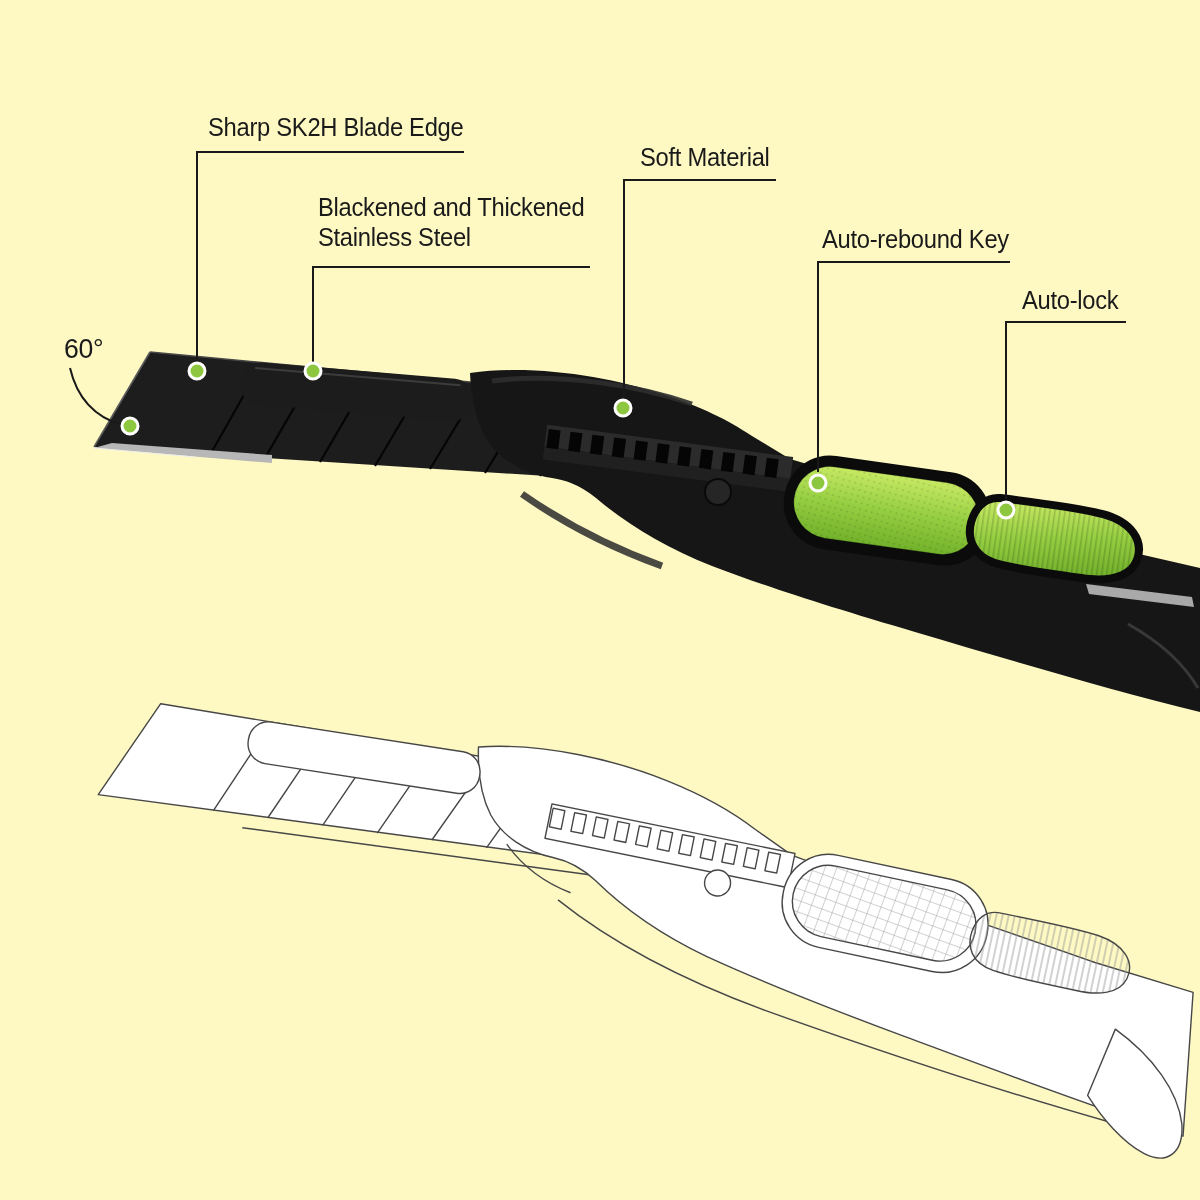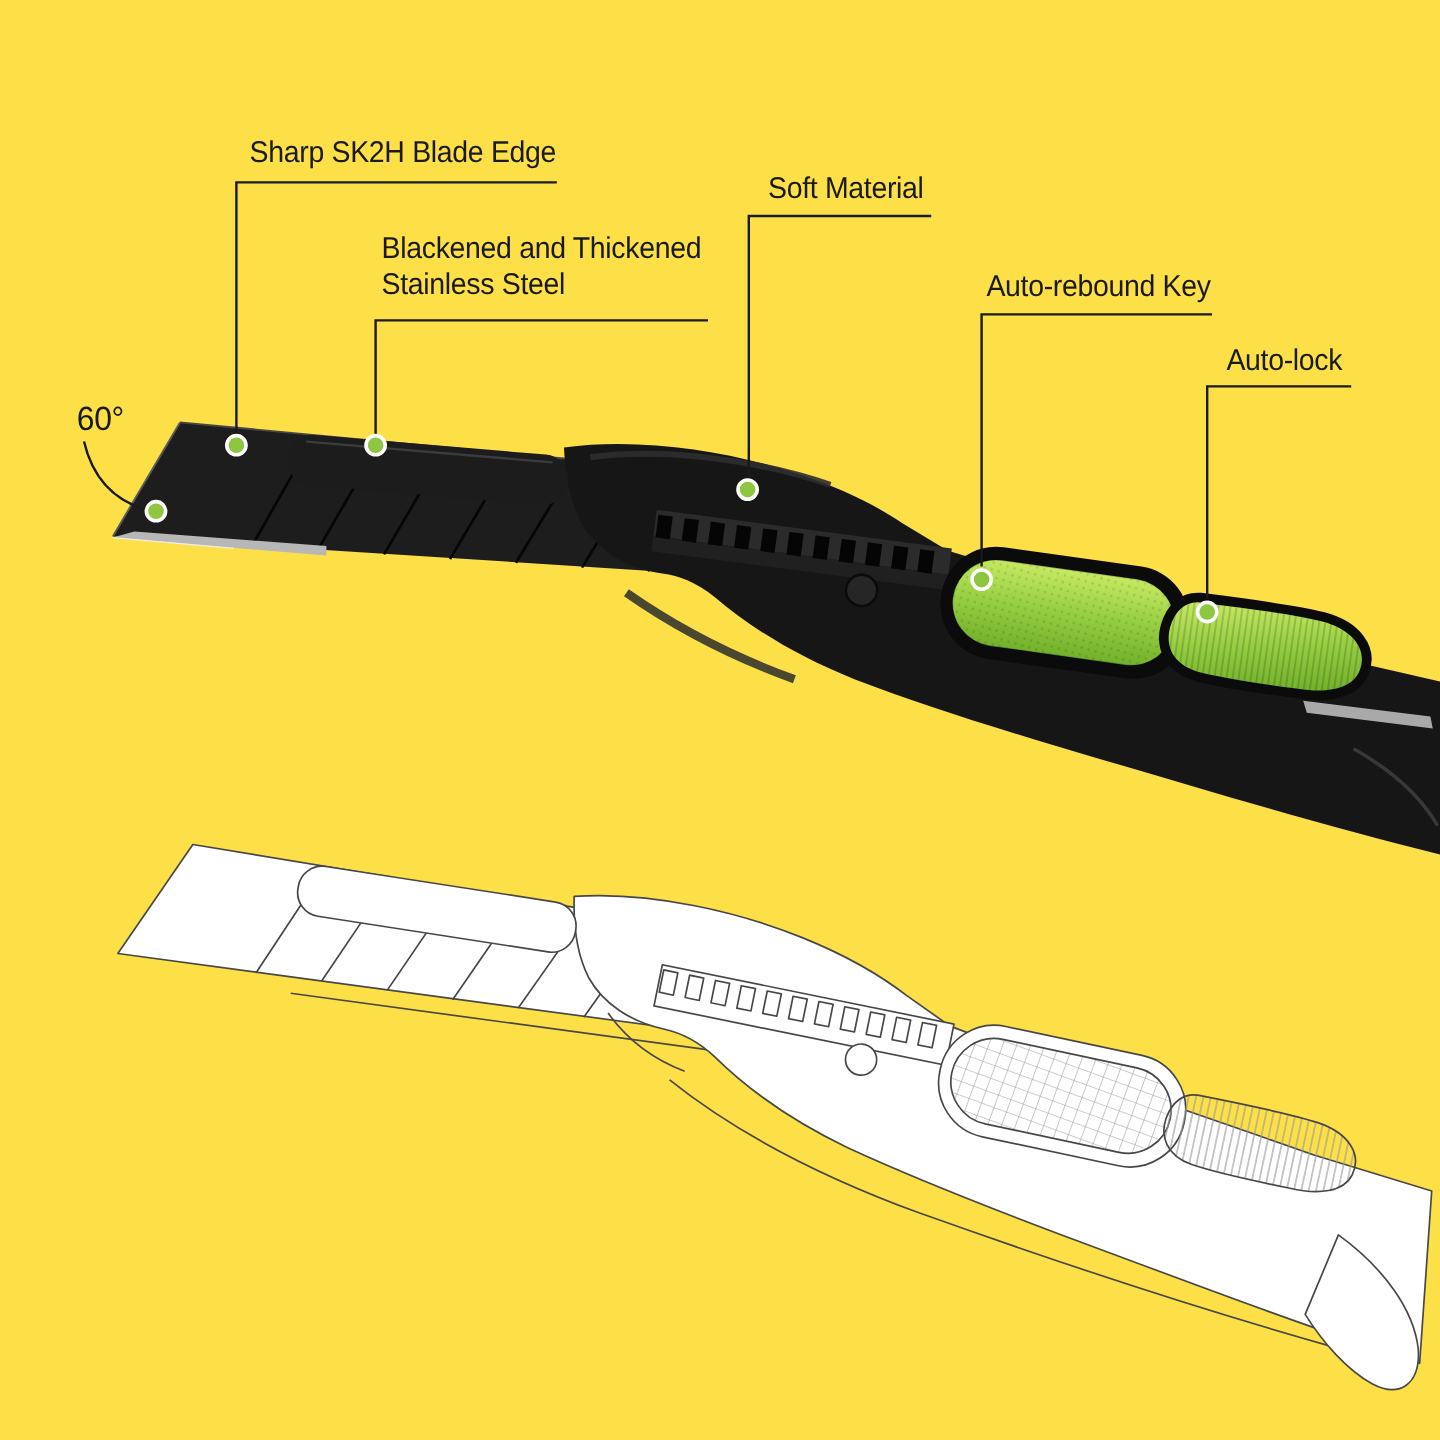--- a/index.html
+++ b/index.html
@@ -1,17 +1,17 @@
 <!DOCTYPE html>
 <html><head>
 <meta charset="utf-8">
 <style>
   html,body{margin:0;padding:0;background:#ffffff;}
   .stage{
-    position:relative;width:1200px;height:1200px;background:#fde047;overflow:hidden;
+    position:relative;width:1200px;height:1200px;background:#fef9c3;overflow:hidden;
     font-family:"Liberation Sans",sans-serif;color:#1a1a1a;
   }
   .art{position:absolute;left:0;top:0;}
   .callout{
     position:absolute;font-size:25px;line-height:1.2;color:#1a1a1a;
     white-space:pre-line;letter-spacing:-0.3px;
     transform:scaleX(.95);transform-origin:0 0;
     font-family:"Liberation Sans",sans-serif;
   }
   .callout.angle{font-size:28px;}

